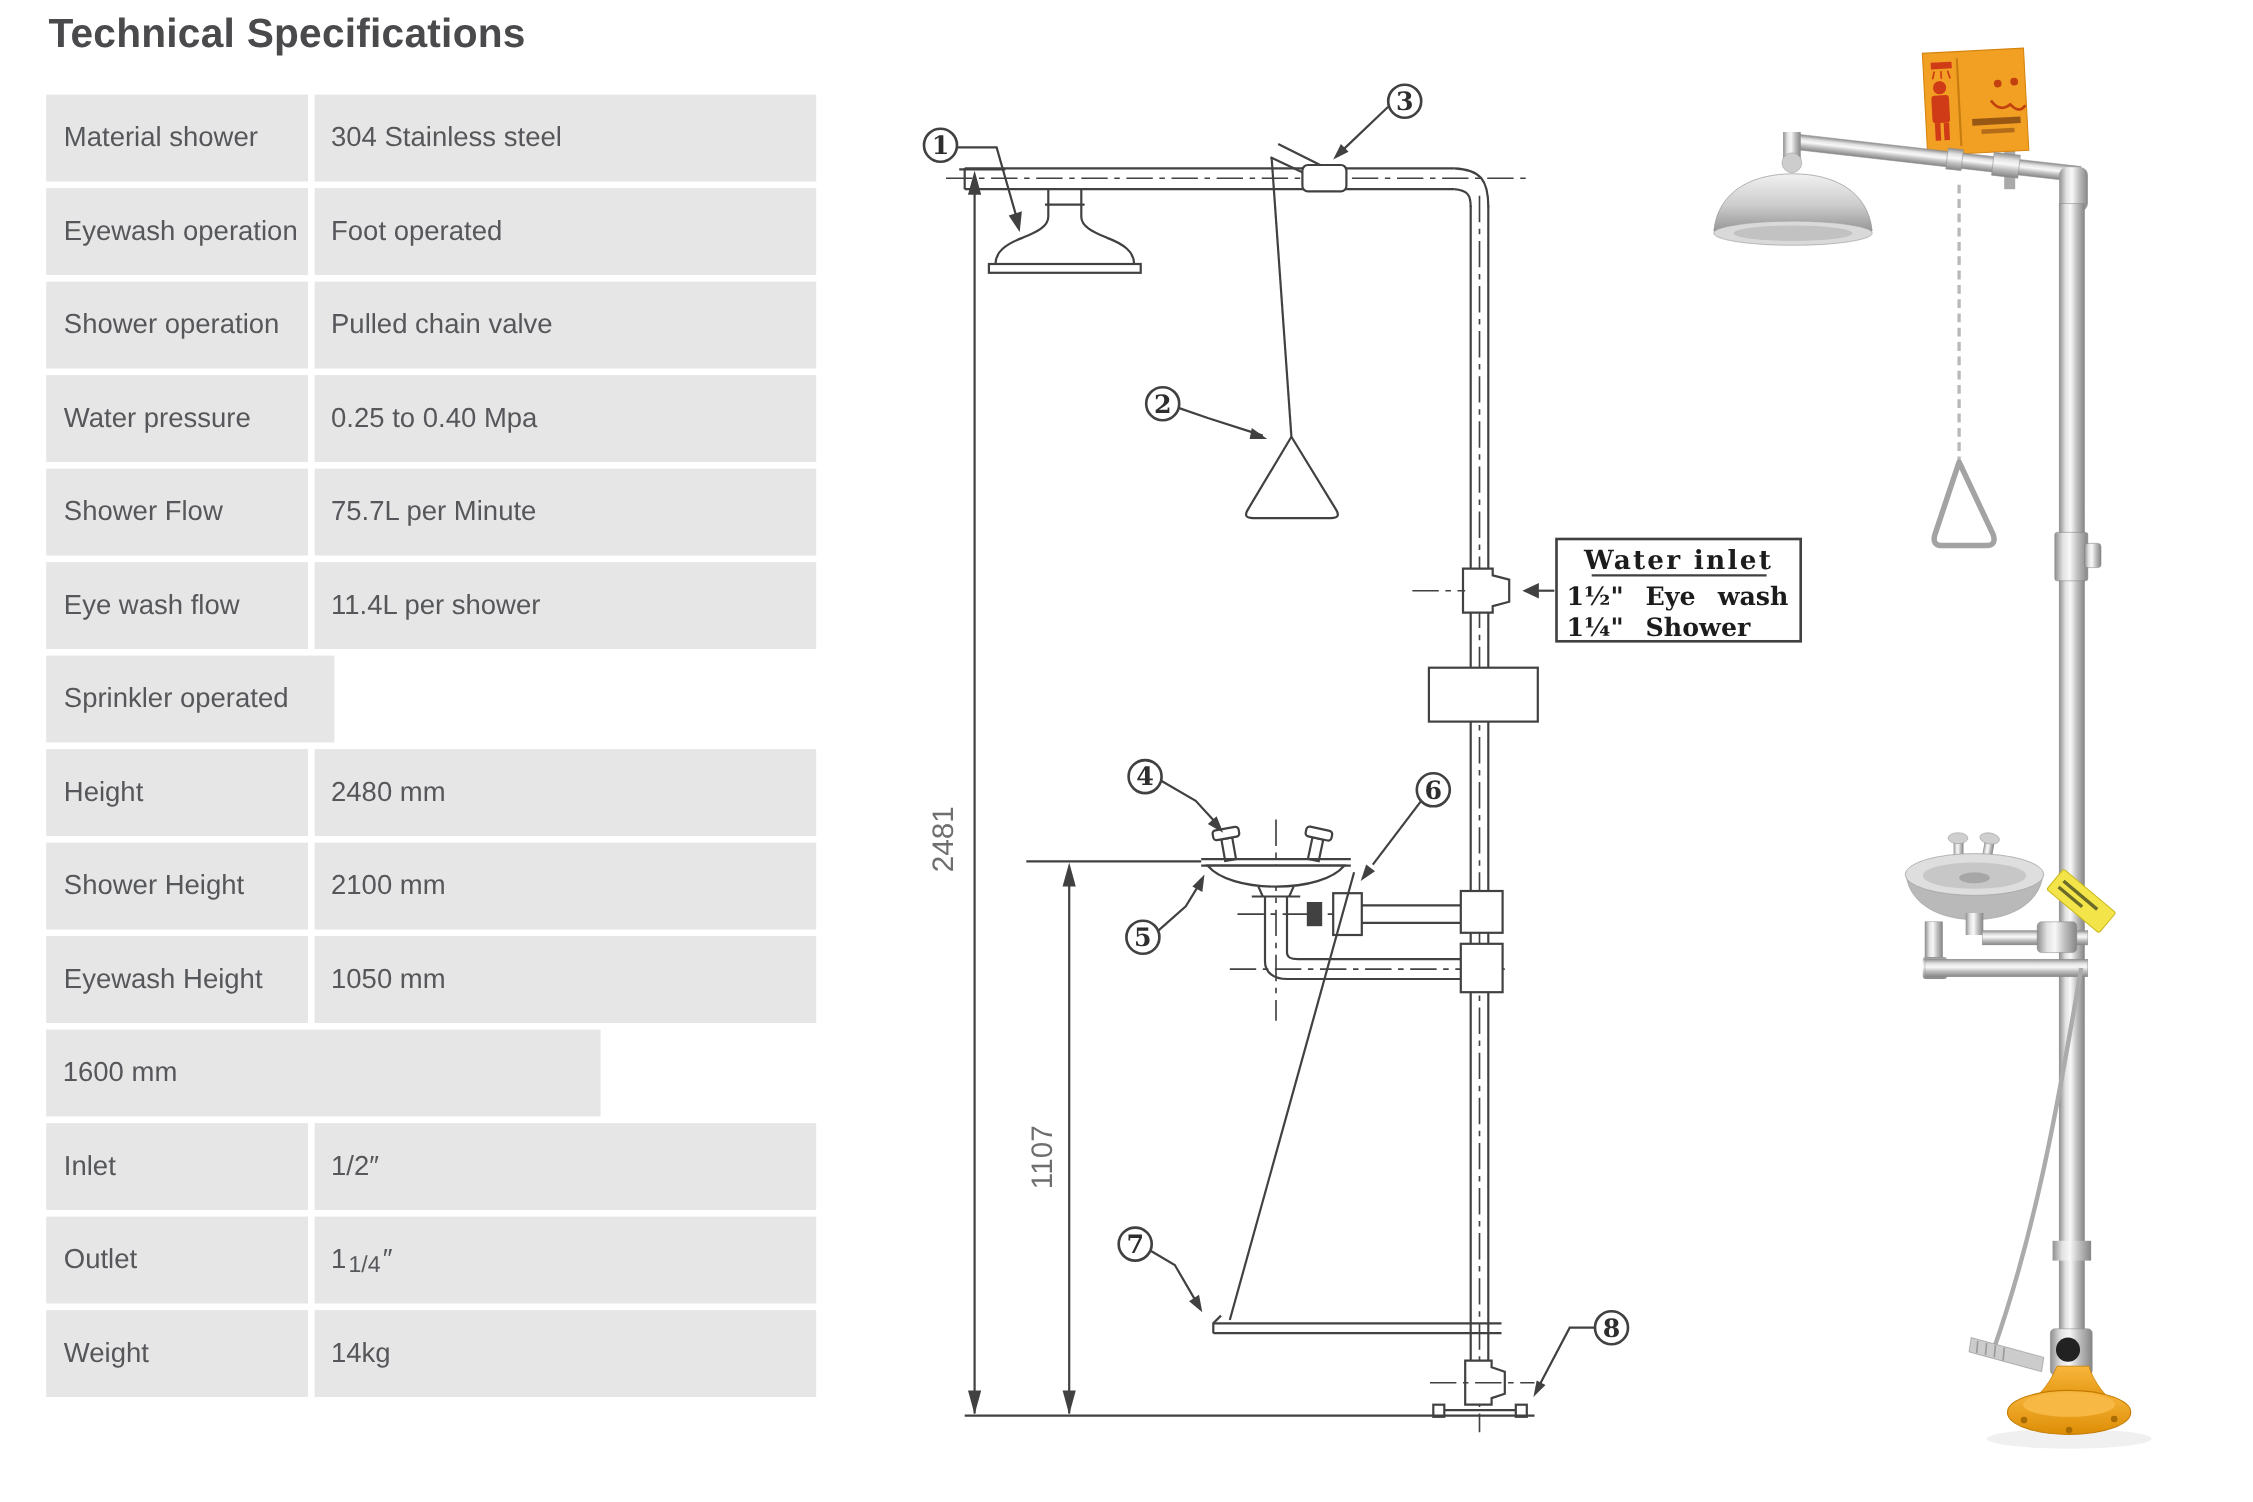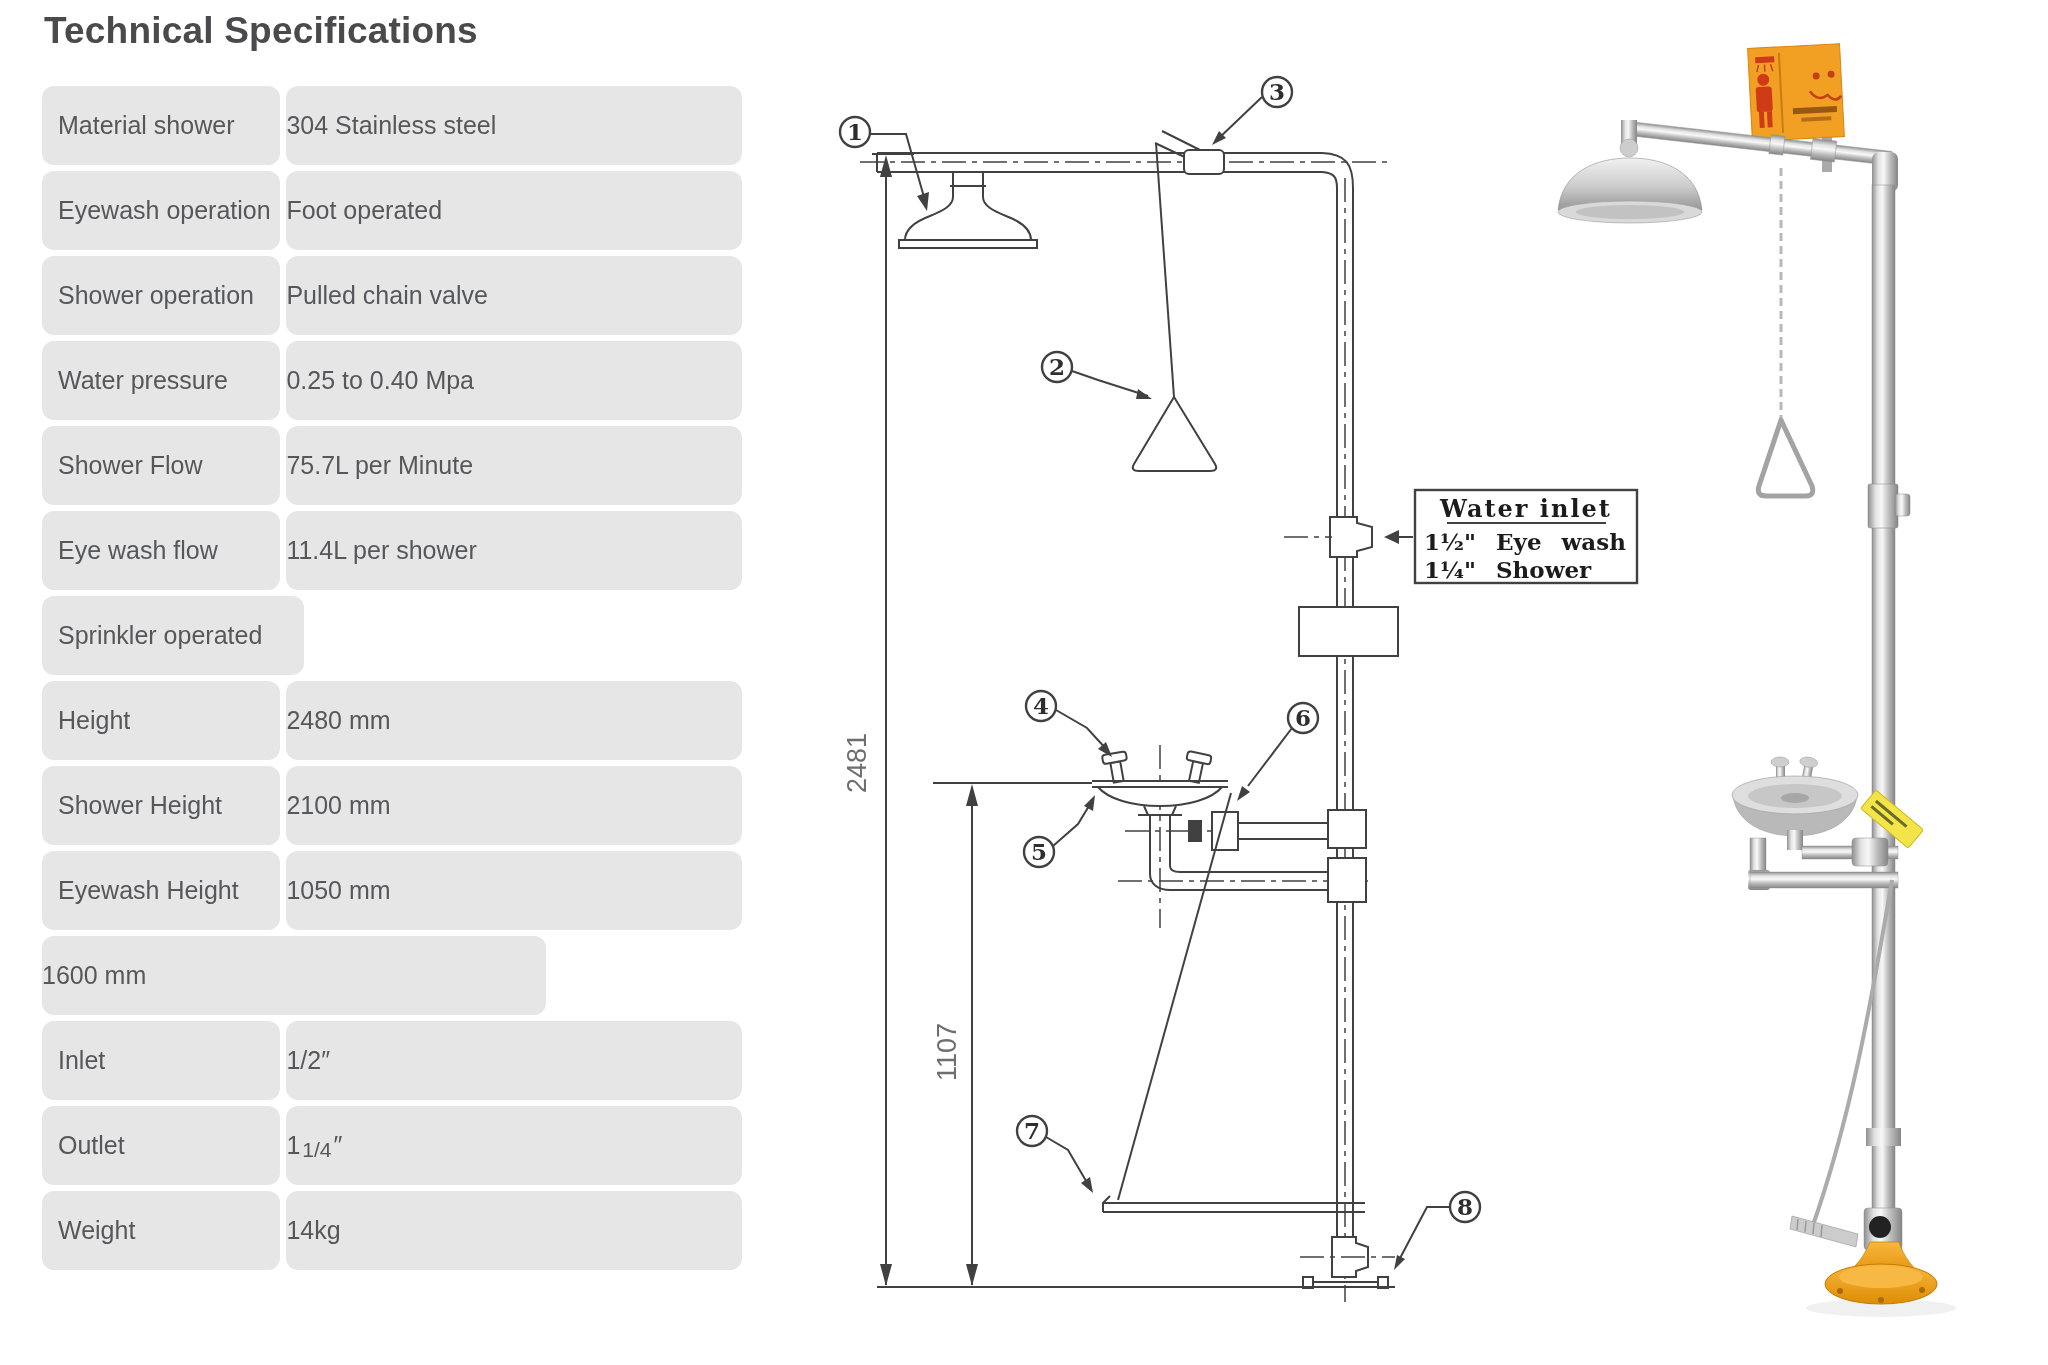--- a/index.html
+++ b/index.html
@@ -7,23 +7,23 @@
     --drawing-line:#414141; --sign-orange:#f2a024; --base-orange:#f09d1e; --tag-yellow:#f3e549;
   }
   html,body{margin:0;padding:0;background:#fff;}
   .canvas{position:relative;width:2048px;height:1365px;background:#fff;overflow:hidden;
           font-family:"Liberation Sans",sans-serif;}
   .page-title{position:absolute;left:44px;top:10px;margin:0;font-size:37px;font-weight:700;
           color:var(--title-text);letter-spacing:.2px;}
   .spec-table{position:absolute;left:42px;top:86px;width:700px;}
   .row{display:flex;gap:6px;margin-bottom:6px;height:79px;}
   .cell{background:var(--table-cell-bg);color:var(--table-text);font-size:25px;
-        display:flex;align-items:center;box-sizing:border-box;border-radius:12px;}
+        display:flex;align-items:center;box-sizing:border-box;}
   .cell.label{width:262px;padding-left:16px;}
-  .cell.value{width:504px;padding-left:0;}
+  .cell.value{width:504px;padding-left:15px;}
   .frac{font-size:21px;margin:0 2px;align-self:center;position:relative;top:4px;}
   svg{position:absolute;}
   
   .ln line,.ln path,.ln rect,.ln polyline{stroke:var(--drawing-line);stroke-width:2;fill:none;}
   .wfill{fill:#fff !important;}
   .dark{fill:var(--drawing-line) !important;stroke:none !important;}
   .cd{stroke-dasharray:24 6 5 6;stroke-width:1.5 !important;}
   .arr{fill:var(--drawing-line);stroke:none;}
   .co circle{fill:#fff;stroke:var(--drawing-line);stroke-width:2.4;}
   .co text{font:700 23px "DejaVu Serif",serif;fill:#2e2e2e;text-anchor:middle;}

